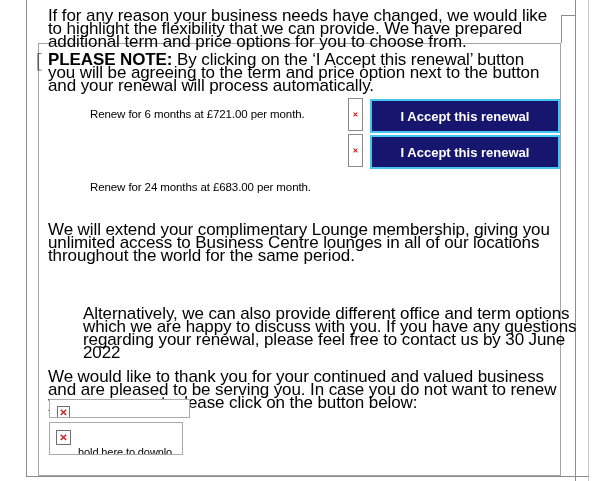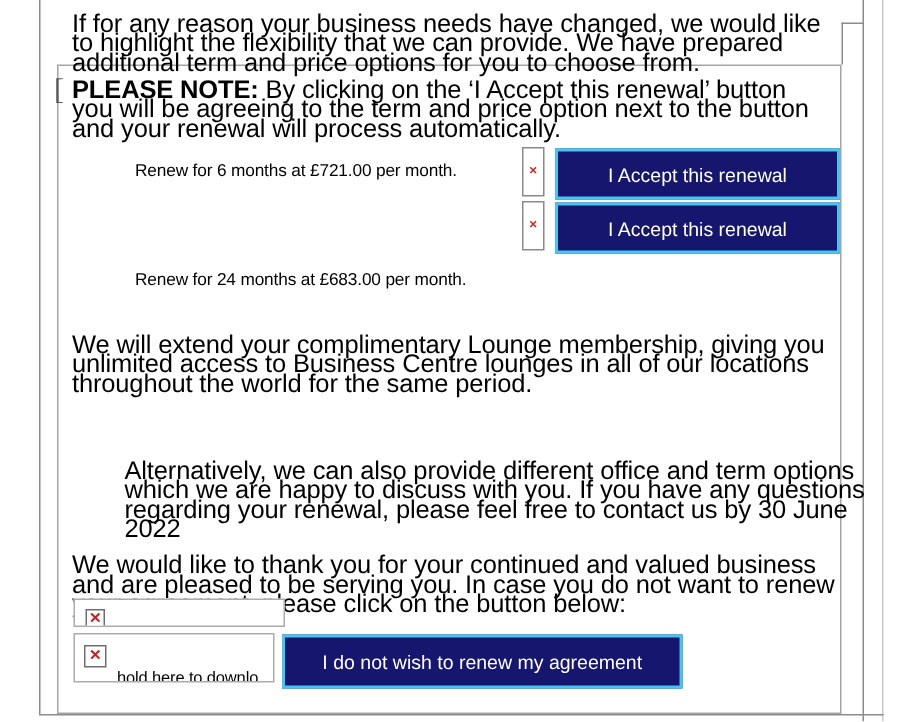--- a/index.html
+++ b/index.html
@@ -21,21 +21,21 @@
   .para{
     position:absolute;left:48px;width:514px;
     font-size:17px;line-height:13px;letter-spacing:-0.1px;
   }
   .renew-label{
     position:absolute;left:90px;font-size:11.5px;line-height:13px;letter-spacing:-0.1px;white-space:nowrap;
   }
   .btn{
     position:absolute;box-sizing:border-box;
     background:var(--navy);border:2px solid var(--cyan);
-    color:var(--btn-text);font-weight:normal;font-size:13px;
+    color:var(--btn-text);font-weight:bold;font-size:13px;
     font-family:"Liberation Sans",sans-serif;
     display:flex;align-items:center;justify-content:center;
     padding:0;cursor:pointer;white-space:nowrap;
   }
   .btn-accept{left:370px;width:190px;height:34px;}
   .imgbox{
     position:absolute;left:348px;width:15px;height:33px;box-sizing:border-box;
     background:#fff;border:1px solid #8a8a8a;
     display:flex;align-items:center;justify-content:center;
   }
@@ -114,15 +114,14 @@
       <span class="xicon" style="width:15px;height:15px;">
           <span>✕</span>
         </span>
       <span>
         <span class="ph-text" style="display:block;">hold here to downlo</span>
         <span class="ph-text" style="display:block;">Right-click or tap and</span>
       </span>
     </div>
   </div>
 
-  <button class="btn" style="left:188px;top:423px;width:267px;height:36px;">I do not wish to renew my agreement</button>
 
 </div>
 
 </body></html>

